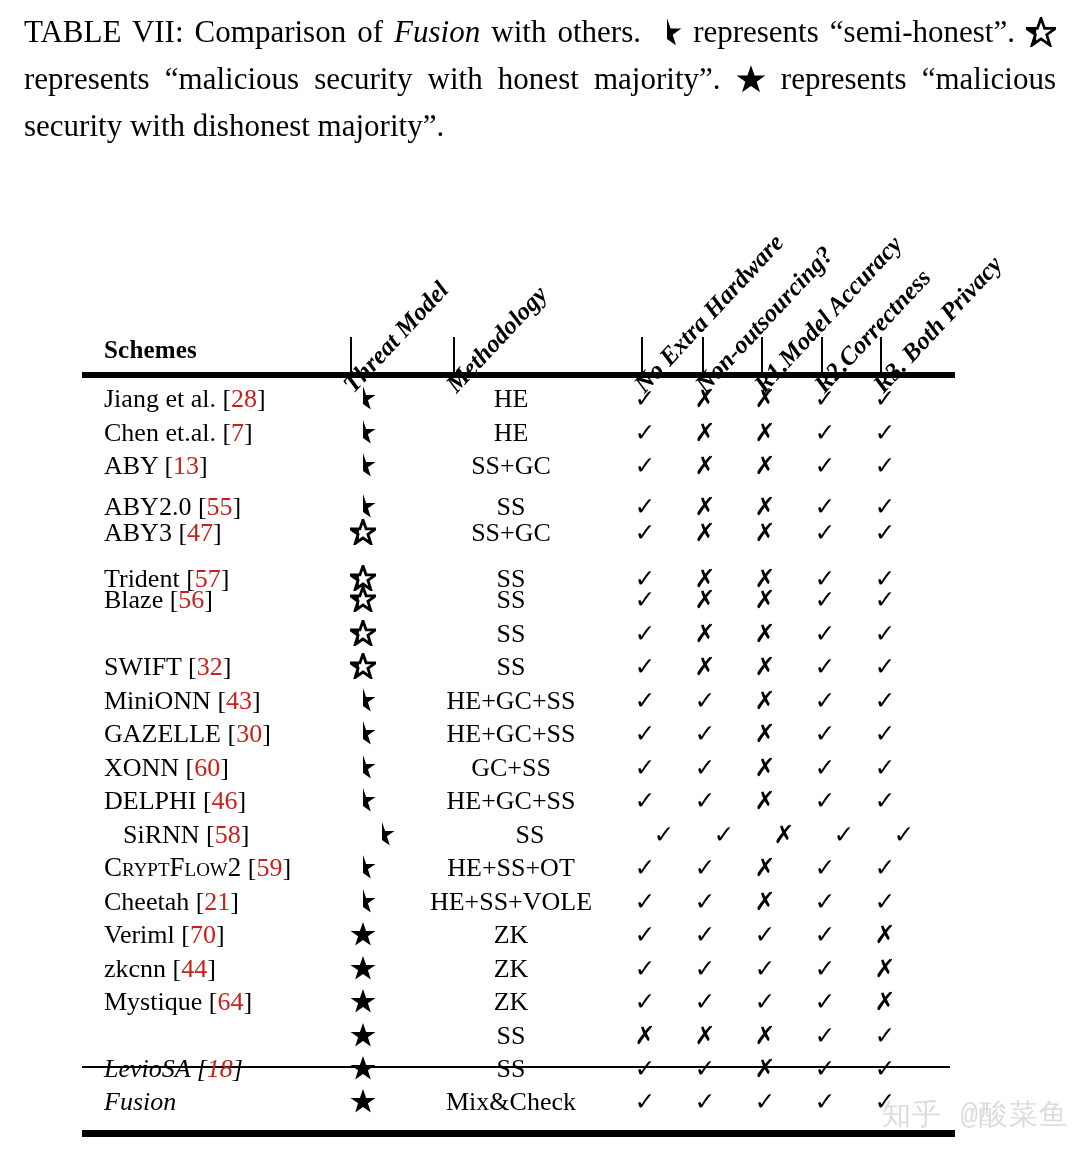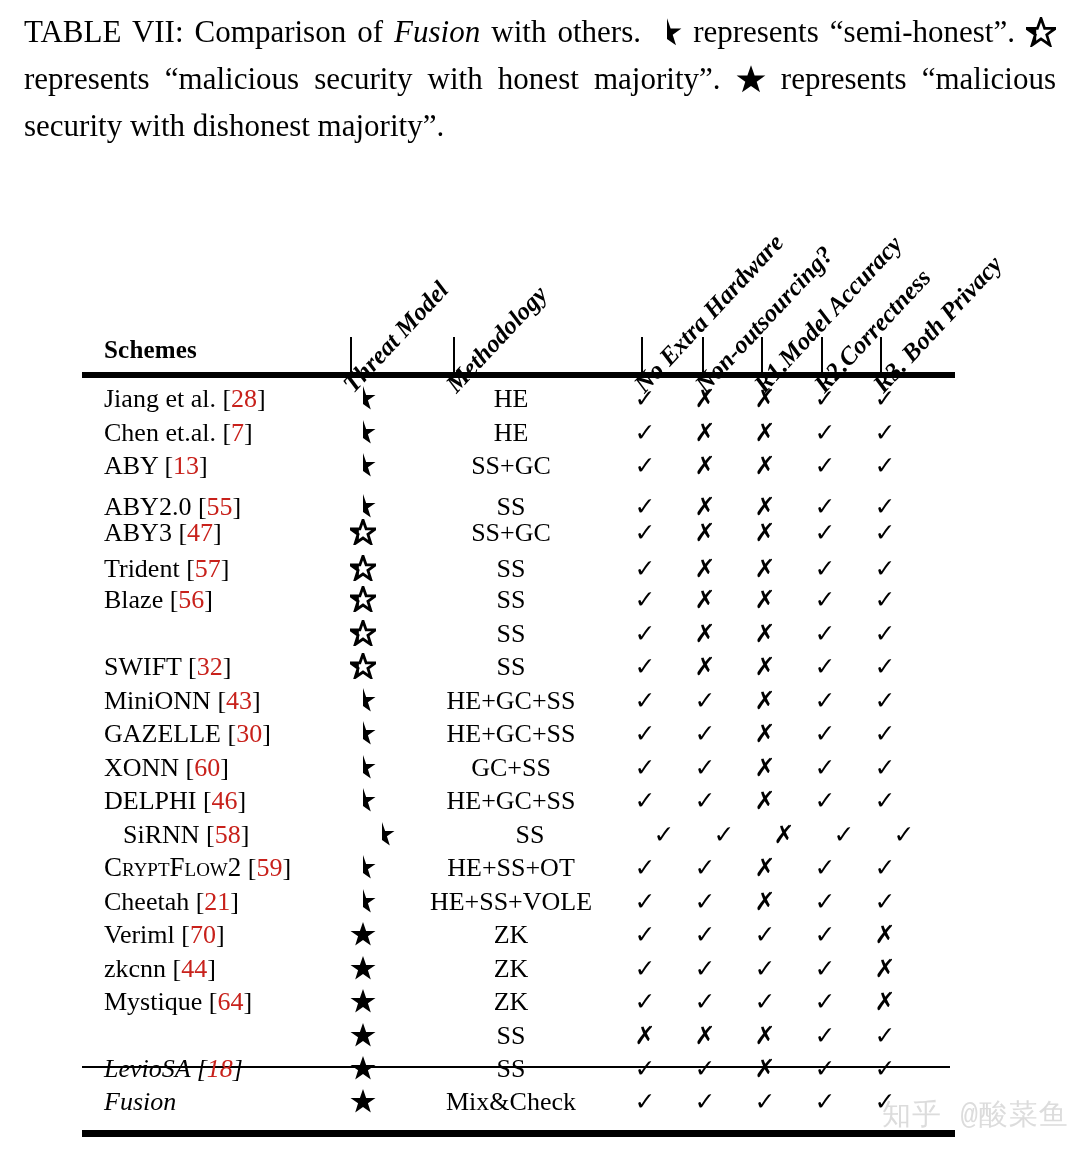--- a/index.html
+++ b/index.html
@@ -289,21 +289,21 @@
             <polygon points="50,4 62,38 98,38 69,59 80,94 50,73 20,94 31,59 2,38 38,38" fill="none" stroke="#000" stroke-width="11"></polygon>
             <polygon points="50,4 62,38 98,38 69,59 80,94 50,73 20,94 31,59 2,38 38,38" fill="#000" clip-path="url(#ls4)"></polygon>
           </svg></div>
         <div class="cell c-method">SS+GC</div>
         <div class="cell c-mark m0 mark-yes"></div>
         <div class="cell c-mark m1 mark-no"></div>
         <div class="cell c-mark m2 mark-no"></div>
         <div class="cell c-mark m3 mark-yes"></div>
         <div class="cell c-mark m4 mark-yes"></div>
       </div>
-      <div class="row" style="top: 352px;">
+      <div class="row" style="top: 362px;">
         <div class="cell c-name"><span>Trident</span> <span><span class="brk">[</span><span class="cit">57</span><span class="brk">]</span></span></div>
         <div class="cell c-threat"><svg viewBox="0 0 100 100">
             <defs>
               <clipPath id="ls5">
                 <rect x="0" y="0" width="34" height="100"></rect>
               </clipPath>
             </defs>
             <polygon points="50,4 62,38 98,38 69,59 80,94 50,73 20,94 31,59 2,38 38,38" fill="none" stroke="#000" stroke-width="11"></polygon>
             <polygon points="50,4 62,38 98,38 69,59 80,94 50,73 20,94 31,59 2,38 38,38" fill="#000" clip-path="url(#ls5)"></polygon>
           </svg></div>

